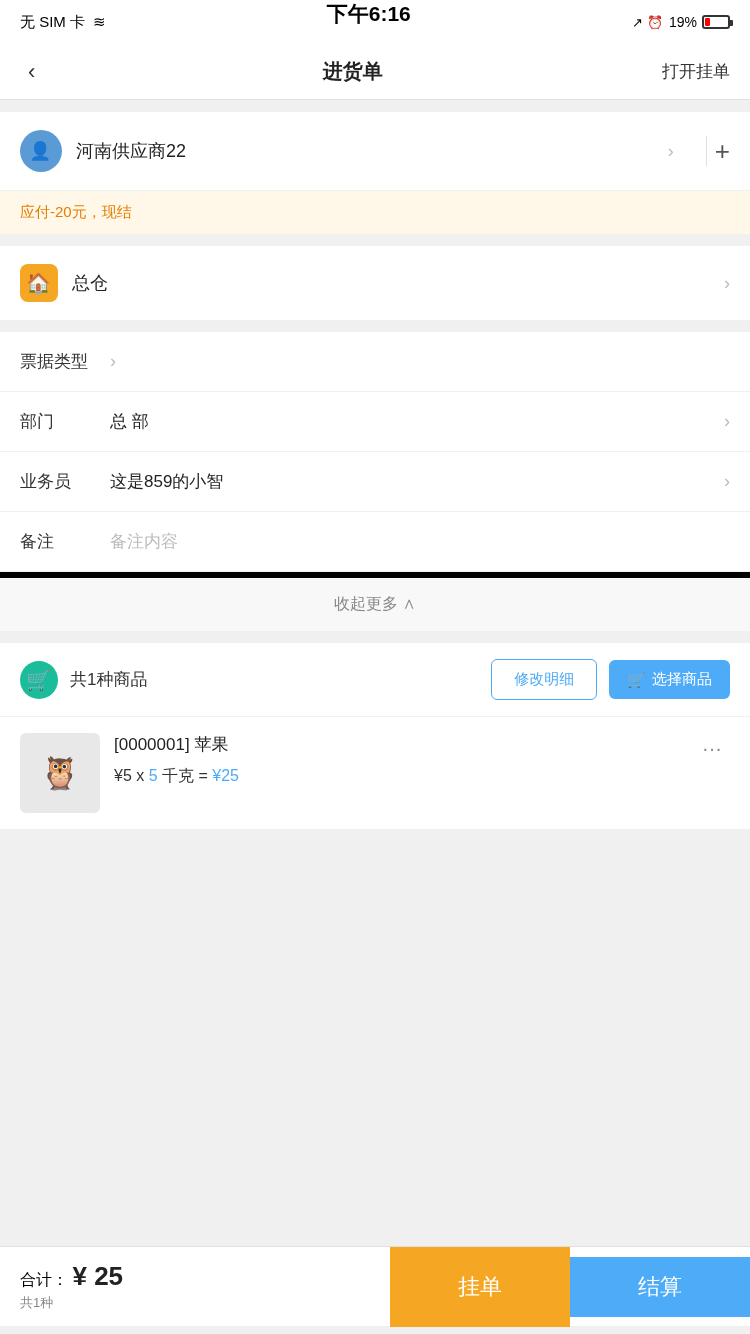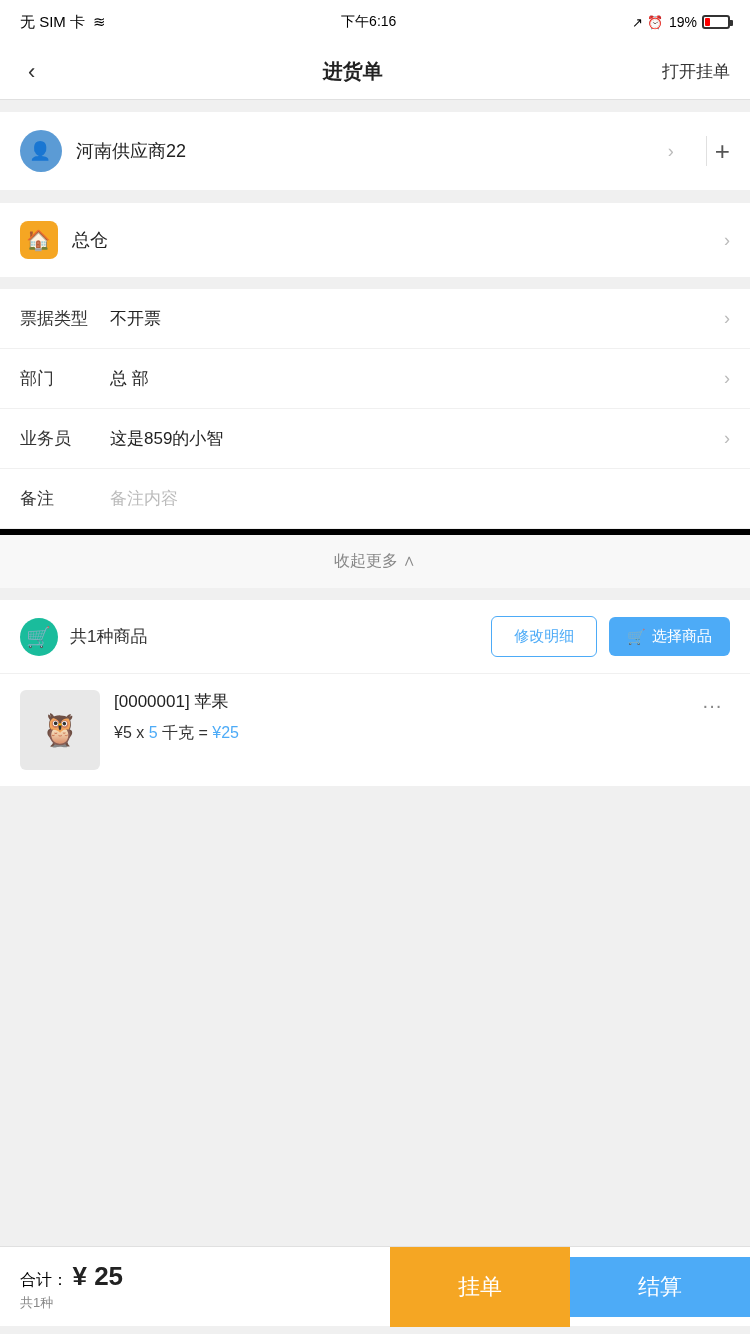--- a/index.html
+++ b/index.html
@@ -9,28 +9,27 @@
       background: #f0f0f0;
       width: 750px;
       min-height: 1334px;
       overflow-x: hidden;
     }
     
     .status-bar {
       height: 44px;
       background: #fff;
       display: flex;
-      align-items: center;
       justify-content: space-between;
       padding: 0 20px;
       font-size: 15px;
       font-weight: 500;
     }
     .status-left { display: flex; align-items: center; gap: 8px; font-size: 15px; }
-    .status-center { font-size: 14px; font-weight: 400; }
+    .status-center { font-size: 21px; font-weight: 700; }
     .status-right { display: flex; align-items: center; gap: 5px; font-size: 14px; }
     .battery-icon {
       width: 28px; height: 14px; border: 2px solid #333; border-radius: 3px; position: relative; display: inline-block;
     }
     .battery-icon::after {
       content: ''; position: absolute; right: -5px; top: 3px; width: 3px; height: 6px; background: #333; border-radius: 0 1px 1px 0;
     }
     .battery-fill {
       position: absolute; left: 1px; top: 1px; bottom: 1px; width: 20%; background: #f00; border-radius: 1px;
     }
@@ -314,41 +313,43 @@
   <div class="card">
     <div class="supplier-row">
       <div class="supplier-avatar">
         <span>👤</span>
       </div>
       <span class="supplier-name">河南供应商22</span>
       <span class="chevron-right">›</span>
       <div class="divider-vertical"></div>
       <span class="plus-btn">+</span>
     </div>
+    <div class="notice-bar">
+      <span>应付-20元，现结</span>
+    </div>
   </div>
 
   <div class="section-gap"></div>
 
   <div class="card">
     <div class="warehouse-row">
       <div class="warehouse-icon">
         <span>🏠</span>
       </div>
       <span class="warehouse-name">总仓</span>
       <span class="field-chevron">›</span>
     </div>
   </div>
 
   <div class="section-gap"></div>
 
   <div class="card">
 
     <div class="field-row">
       <span class="field-label">票据类型</span>
-      <span class="field-value">不开票</span>
       <span class="field-chevron">›</span>
     </div>
 
     <div class="field-row">
       <span class="field-label">部门</span>
       <span class="field-value">总 部</span>
       <span class="field-chevron">›</span>
     </div>
 
     <div class="field-row">

